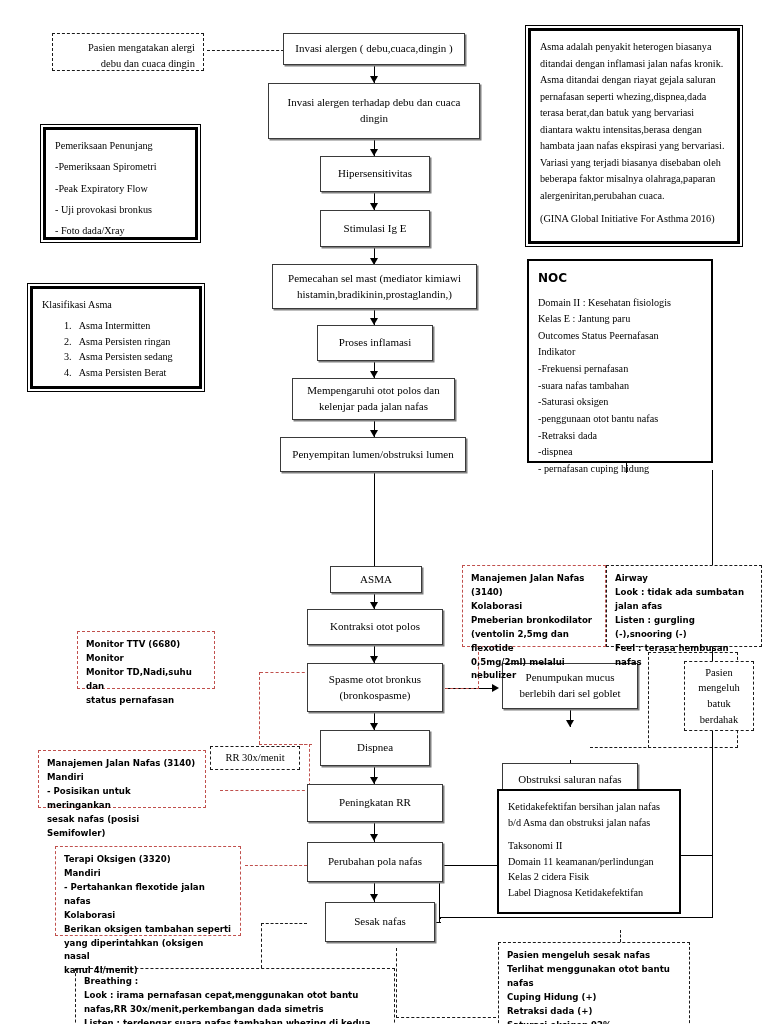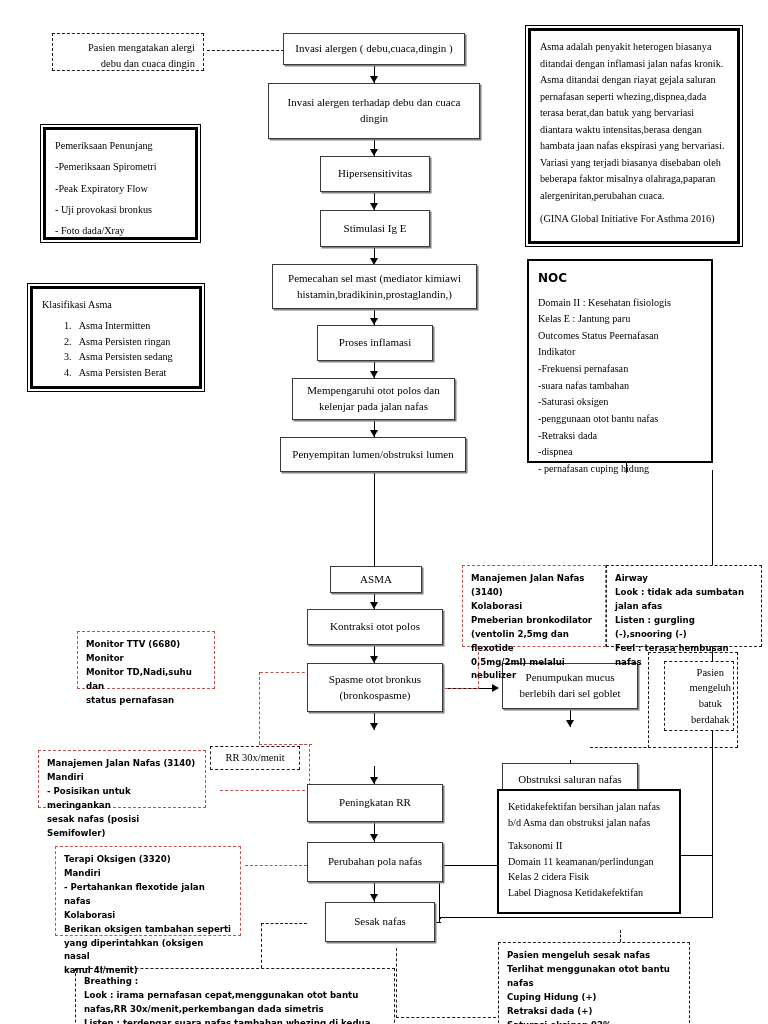--- a/index.html
+++ b/index.html
@@ -251,20 +251,23 @@
   </div>
 
   <div class="box" style="left:307px;top:609px;width:136px;height:36px;">
     <span>Kontraksi otot polos</span>
   </div>
 
   <div class="box" style="left:307px;top:663px;width:136px;height:49px;">
     <span>Spasme otot bronkus (bronkospasme)</span>
   </div>
 
+  <div class="box" style="left:320px;top:730px;width:110px;height:36px;">
+    <span>Dispnea</span>
+  </div>
 
   <div class="box" style="left:307px;top:784px;width:136px;height:38px;">
     <span>Peningkatan RR</span>
   </div>
 
   <div class="box" style="left:307px;top:842px;width:136px;height:40px;">
     <span>Perubahan pola nafas</span>
   </div>
 
   <div class="box" style="left:325px;top:902px;width:110px;height:40px;">
@@ -371,21 +374,21 @@
   <div class="dashed" style="left:606px;top:565px;width:156px;height:82px;border-color:#1a1a1a;">
     <span class="sans-bold">
       <span class="nl">Airway</span>
       <span class="nl">Look : tidak ada sumbatan</span>
       <span class="nl">jalan afas</span>
       <span class="nl">Listen : gurgling (-),snooring (-)</span>
       <span class="nl">Feel : terasa hembusan nafas</span>
     </span>
   </div>
 
-  <div class="dashed" style="left:664px;top:661px;width:70px;height:70px;display:flex;align-items:center;justify-content:flex-end;padding:2px;">
+  <div class="dashed" style="left:684px;top:661px;width:70px;height:70px;display:flex;align-items:center;justify-content:center;padding:2px;">
     <span class="serif-note" style="text-align:center;">
       <span class="nl">Pasien</span>
       <span class="nl">mengeluh</span>
       <span class="nl">batuk</span>
       <span class="nl">berdahak</span>
     </span>
   </div>
 
   <div class="dashed" style="left:648px;top:652px;width:90px;height:96px;background:transparent;z-index:4;"></div>
 

